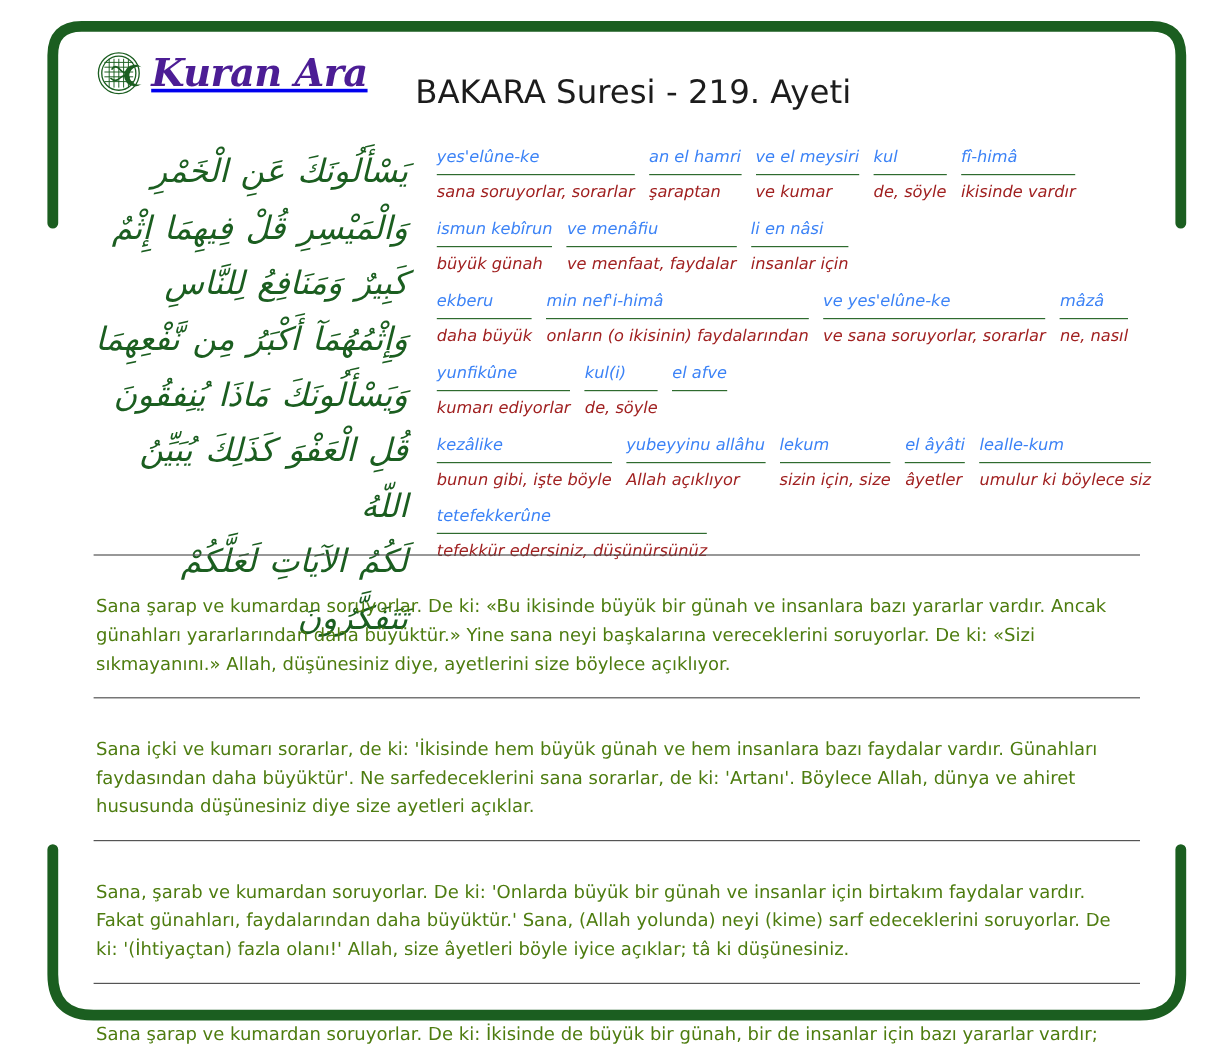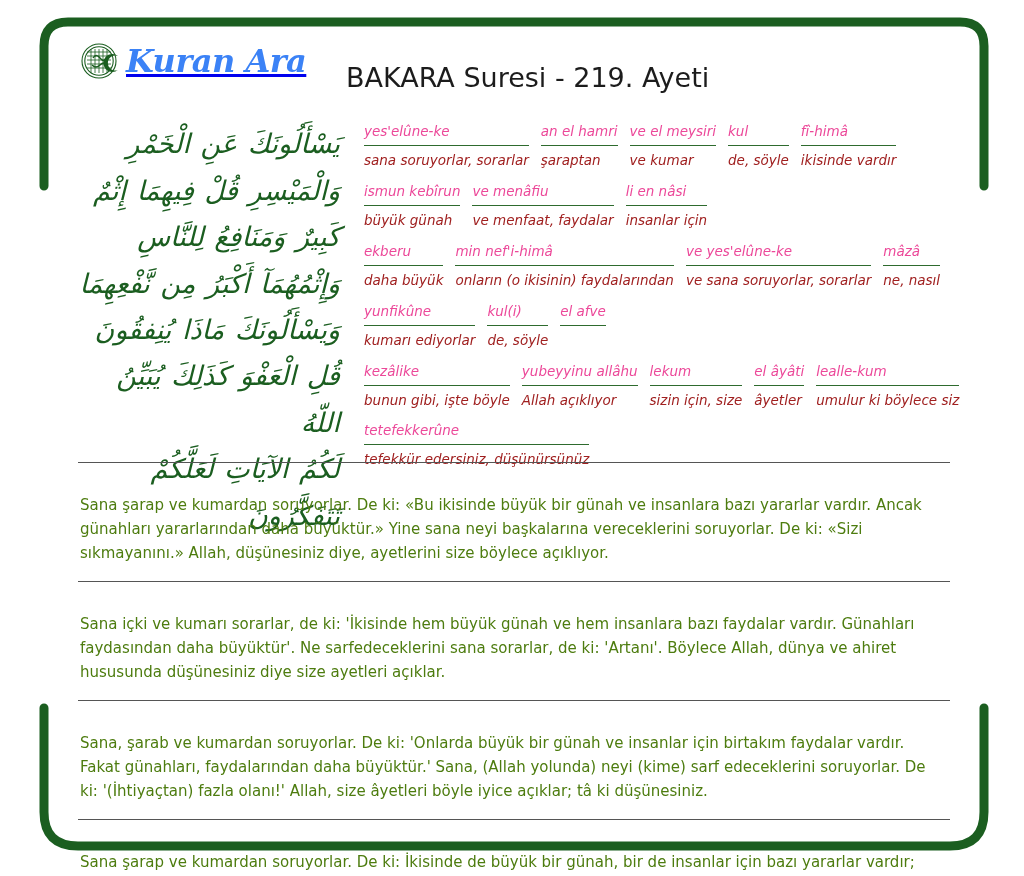--- a/index.html
+++ b/index.html
@@ -51,21 +51,21 @@
   .brand-emblem {
     width: 46px; height: 46px;
     flex: 0 0 46px;
     margin-right: 2px;
   }
   .brand-name {
     font-family: "DejaVu Serif", "Liberation Serif", serif;
     font-style: italic;
     font-weight: bold;
     font-size: 32px;
-    color: #3b82f6;
+    color: #4c1d95;
     letter-spacing: -0.5px;
     line-height: 1;
     white-space: nowrap;
   }
   .page-title {
     font-family: "DejaVu Sans", "Liberation Sans", sans-serif;
     font-size: 27px;
     font-weight: normal;
     color: #1c1c1c;
     line-height: 1.15;
@@ -103,21 +103,21 @@
   .word-row {
     display: flex;
     flex-wrap: nowrap;
     margin-bottom: 10px;
   }
   .word-cell {
     margin-right: 12px;
   }
   .word-cell:last-child { margin-right: 0; }
   .translit {
-    color: #ec4899;
+    color: #3b82f6;
     font-size: 13.5px;
     line-height: 1.55;
     white-space: nowrap;
     border-bottom: 1px solid #2e6b2e;
     padding-bottom: 3px;
   }
   .meaning {
     color: #a02020;
     font-size: 13.5px;
     line-height: 1.55;

